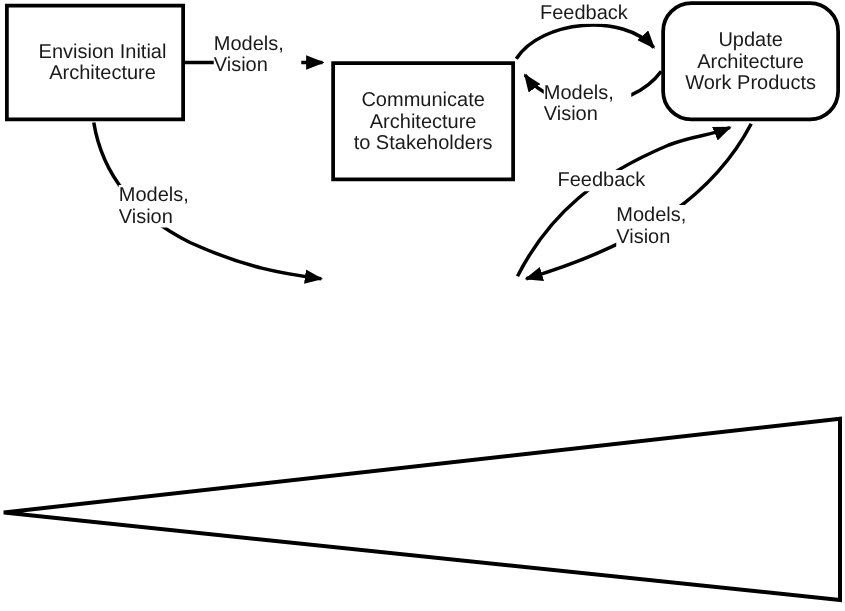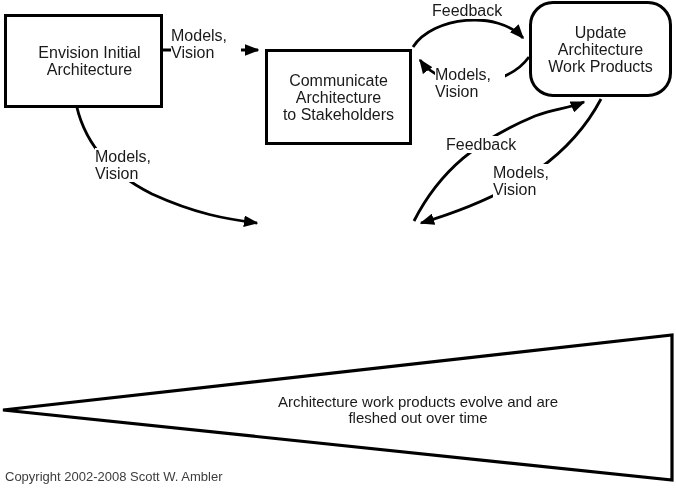--- a/index.html
+++ b/index.html
@@ -27,21 +27,21 @@
     border: 3px solid #000000;
     background: #ffffff;
     display: flex;
     align-items: center;
     justify-content: center;
     text-align: center;
     white-space: pre-line;
     font-size: 16px;
     line-height: 17px;
   }
-  .node-envision    { left: 4px;   top: 14px;   width: 159px; height: 94px; padding-left: 12px; }
+  .node-envision    { left: 4px;   top: 3px;   width: 144px; height: 94px; padding-left: 12px; }
   .node-communicate { left: 265px; top: 2px;   width: 147px; height: 96px; margin-top: 47px; }
   .node-update      { left: 529px; top: 1px;   width: 143px; height: 96px; border-radius: 24px; }
   .node-developers  { left: 265px; top: 181px; width: 145px; height: 96px; }
 
   .edge-label {
     position: absolute;
     background: #ffffff;
     text-align: left;
     white-space: pre-line;
     font-size: 16px;
@@ -120,18 +120,15 @@
   <div class="edge-label label-comm-upd">Feedback</div>
 
   <div class="edge-label label-upd-comm">Models,
 Vision</div>
 
   <div class="edge-label label-dev-upd">Feedback</div>
 
   <div class="edge-label label-upd-dev">Models,
 Vision</div>
 
-  <div class="triangle-caption">Architecture work products evolve and are
-fleshed out over time</div>
 
-  <div class="copyright">Copyright 2002-2008 Scott W. Ambler</div>
 
 </div>
 
 </body></html>

